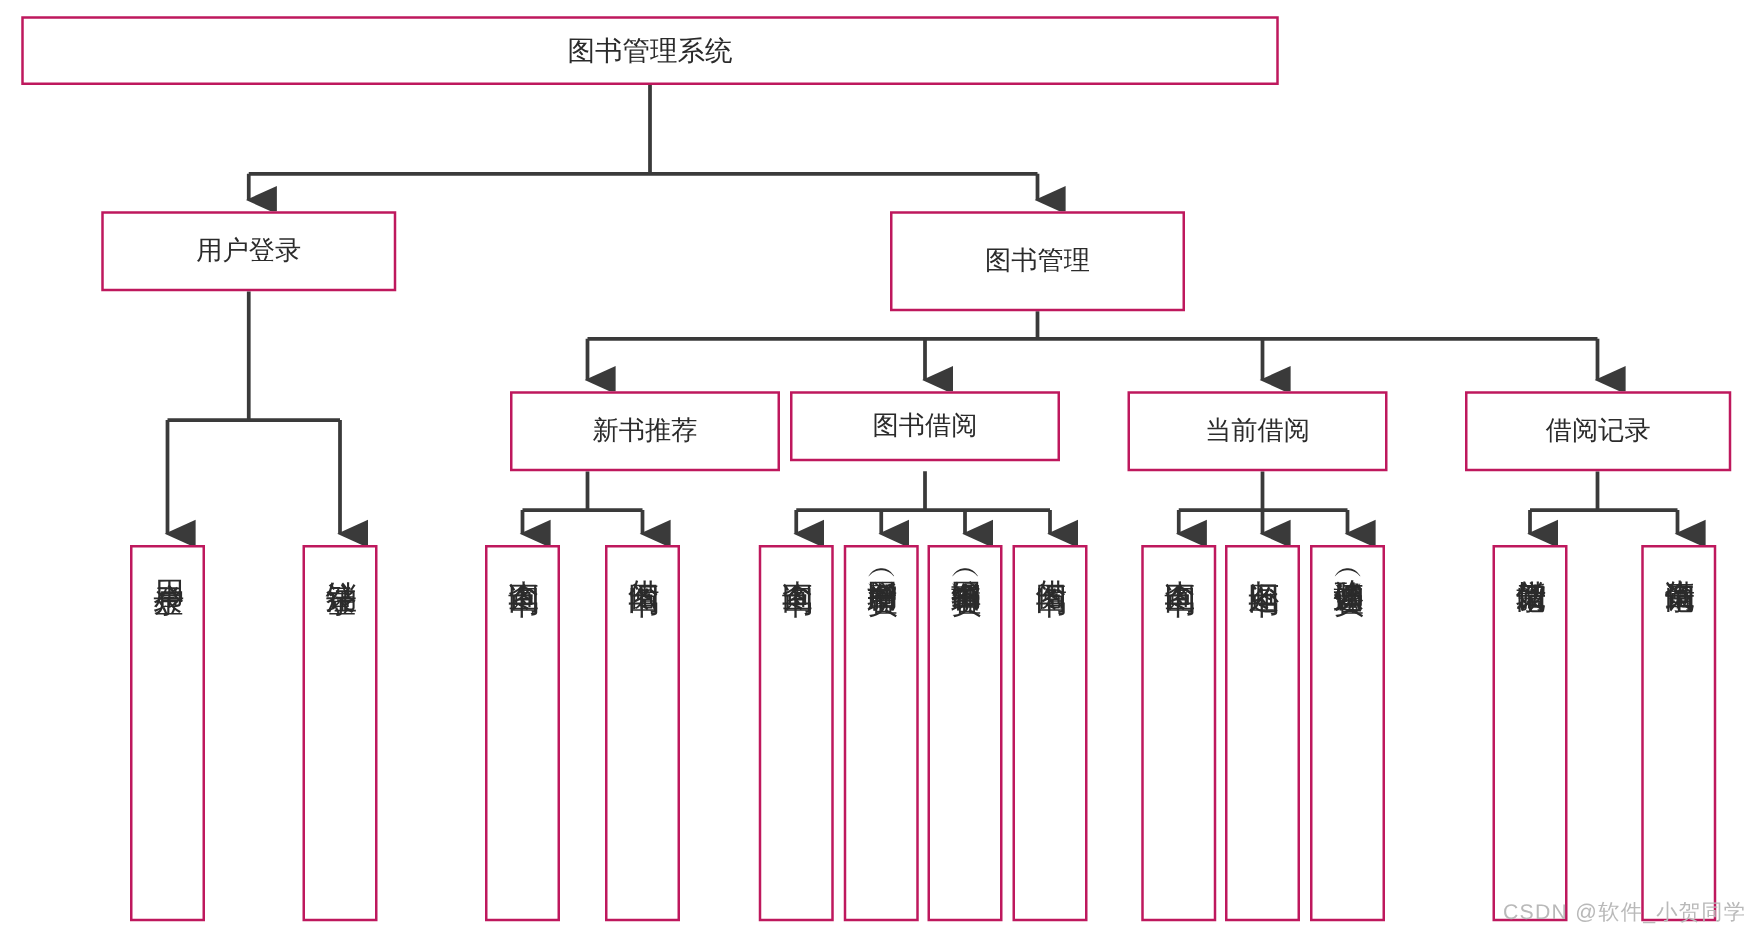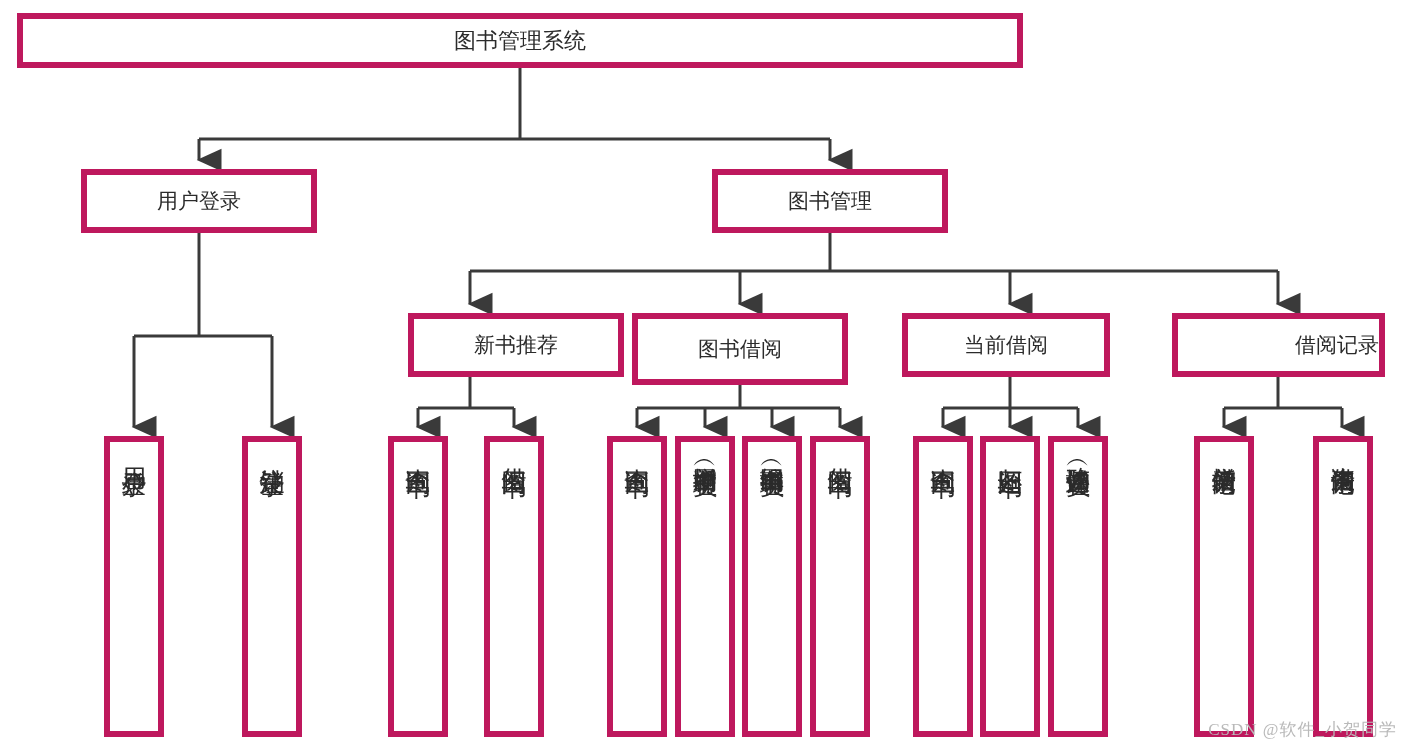--- a/index.html
+++ b/index.html
@@ -6,21 +6,21 @@
   body{
     font-family:"Liberation Sans","DejaVu Sans",sans-serif;
     width:1405px;height:747px;overflow:hidden;
   }
   #diagram-root{position:relative;width:1405px;height:747px;background:#ffffff;}
   #edge-layer{position:absolute;left:0;top:0;width:1405px;height:747px;}
 
   .node{
     position:absolute;
     box-sizing:border-box;
-    border:6px solid #be185d;
+    border:2px solid #be185d;
     background:#ffffff;
     display:flex;
     align-items:center;
     justify-content:center;
     color:#2b2b2b;
   }
   .node .label{
     text-align:center;
     line-height:1.08;
     white-space:nowrap;
@@ -46,21 +46,20 @@
 
   #watermark{
     position:absolute;
     right:8px;
     bottom:6px;
     font-size:17px;
     color:#b9b9b9;
     letter-spacing:1px;
     white-space:nowrap;
     pointer-events:none;
-    font-family:Liberation Serif, serif;
   }
 </style>
 </head>
 <body>
 
 <div id="diagram-root">
 
   <svg id="edge-layer" viewBox="0 0 1405 747" xmlns="http://www.w3.org/2000/svg">
     <defs>
       <marker id="arrow" viewBox="0 0 12 12" refX="6" refY="10" markerWidth="9" markerHeight="9" orient="auto-start-reverse">
@@ -111,34 +110,34 @@
     </g>
   </svg>
 
   <div class="node h root" id="n-root" style="left: 17px; top: 13px; width: 1006px; height: 55px;">
     <span class="label">图书管理系统</span>
   </div>
 
   <div class="node h" id="n-l2-0" style="left: 81px; top: 169px; width: 236px; height: 64px;">
     <span class="label">用户登录</span>
   </div>
-  <div class="node h" id="n-l2-1" style="left: 712px; top: 169px; width: 236px; height: 64px;">
+  <div class="node h" id="n-l2-1" style="left: 712px; top: 169px; width: 236px; height: 80px;">
     <span class="label">图书管理</span>
   </div>
 
   <div class="node h" id="n-l3-0" style="left: 362px; top: 313px; width: 216px; height: 64px; margin-left: 46px;">
     <span class="label">新书推荐</span>
   </div>
-  <div class="node h" id="n-l3-1" style="left: 632px; top: 313px; width: 216px; height: 72px;">
+  <div class="node h" id="n-l3-1" style="left: 632px; top: 313px; width: 216px; height: 56px;">
     <span class="label">图书借阅</span>
   </div>
   <div class="node h" id="n-l3-2" style="left: 902px; top: 313px; width: 208px; height: 64px;">
     <span class="label">当前借阅</span>
   </div>
-  <div class="node h" id="n-l3-3" style="left: 1172px; top: 313px; width: 213px; height: 64px; justify-content: flex-end;">
+  <div class="node h" id="n-l3-3" style="left: 1172px; top: 313px; width: 213px; height: 64px;">
     <span class="label">借阅记录</span>
   </div>
 
   <div class="node v" id="n-leaf-0" style="left: 104px; top: 436px; width: 60px; height: 301px;">
     <span class="label">用户登录</span>
   </div>
   <div class="node v" id="n-leaf-1" style="left: 242px; top: 436px; width: 60px; height: 301px;">
     <span class="label">注销登录</span>
   </div>
   <div class="node v" id="n-leaf-2" style="left: 388px; top: 436px; width: 60px; height: 301px;">

